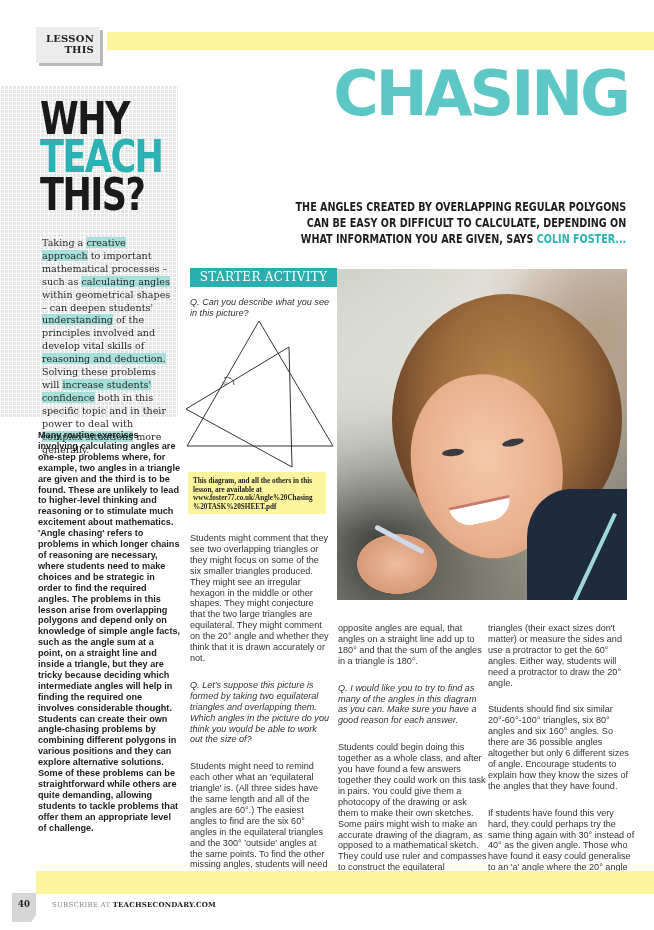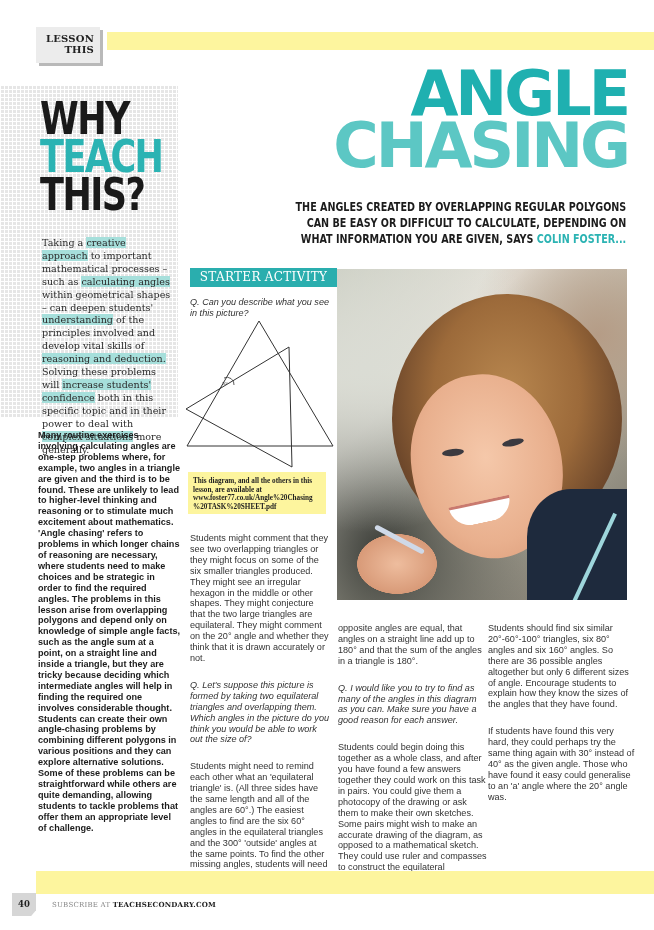--- a/index.html
+++ b/index.html
@@ -120,21 +120,21 @@
   .photo .jacket { position:absolute; left:190px; top:220px; width:110px; height:120px;
     background: #1e2a3d; border-radius: 40% 0 0 0; }
   .photo .lanyard { position:absolute; left:255px; top:240px; width:4px; height:100px; background:#9ed6dc; transform: rotate(25deg); }
   .photo .hand { position:absolute; left:20px; top:265px; width:80px; height:60px;
     background: radial-gradient(ellipse at 50% 50%, #eebd9e 0%, #d89a78 70%, transparent 71%); }
   .photo .pen { position:absolute; left:35px; top:268px; width:55px; height:5px; background:#cfd9e8; transform: rotate(28deg); border-radius:3px; }
 
   
   .bottom-bar { left: 36px; top: 871px; width: 618px; height: 23px; background: #fdf59e; }
   .page-badge {
-    left: 12px; top: 893px; width: 24px; height: 23px; background: #d6d6d6;
+    left: 12px; top: 893px; width: 24px; height: 29px; background: #d6d6d6;
     font-family: "DejaVu Serif", serif; font-weight: bold; font-size: 8.5px;
     line-height: 23px; text-align: center; color: #222;
     clip-path: polygon(0 0, 100% 0, 100% 75%, 80% 100%, 0 100%);
   }
   .subscribe {
     left: 52px; top: 900px; font-family: "DejaVu Serif", serif; font-size: 7px; color: #888;
     letter-spacing: 0.2px;
   }
   .subscribe b { color: #222; }
 </style>
@@ -151,21 +151,20 @@
 <div class="abs why-title">
   <div class="dark">WHY</div>
   <div class="teal">TEACH</div>
   <div class="dark">THIS?</div>
 </div>
 <div class="abs why-intro" id="why-intro"><span>Taking a </span><span class="hl">creative approach</span><span> to important mathematical processes – such as </span><span class="hl">calculating angles</span><span> within geometrical shapes – can deepen students' </span><span class="hl">understanding</span><span> of the principles involved and develop vital skills of </span><span class="hl">reasoning and deduction.</span><span> Solving these problems will </span><span class="hl">increase students' confidence</span><span> both in this specific topic and in their power to deal with </span><span class="hl">complex situations</span><span> more generally.</span></div>
 
 <div class="abs intro-bold">Many routine exercises involving calculating angles are one-step problems where, for example, two angles in a triangle are given and the third is to be found. These are unlikely to lead to higher-level thinking and reasoning or to stimulate much excitement about mathematics. 'Angle chasing' refers to problems in which longer chains of reasoning are necessary, where students need to make choices and be strategic in order to find the required angles. The problems in this lesson arise from overlapping polygons and depend only on knowledge of simple angle facts, such as the angle sum at a point, on a straight line and inside a triangle, but they are tricky because deciding which intermediate angles will help in finding the required one involves considerable thought. Students can create their own angle-chasing problems by combining different polygons in various positions and they can explore alternative solutions. Some of these problems can be straightforward while others are quite demanding, allowing students to tackle problems that offer them an appropriate level of challenge.</div>
 
 <div class="abs headline">
-  <div class="angle">ANGLE</div>
   <div class="chasing">CHASING</div>
 </div>
 <div class="abs standfirst">
   <div>THE ANGLES CREATED BY OVERLAPPING REGULAR POLYGONS</div>
   <div>CAN BE EASY OR DIFFICULT TO CALCULATE, DEPENDING ON</div>
   <div><span>WHAT INFORMATION YOU ARE GIVEN, SAYS </span><span class="author">COLIN FOSTER...</span></div>
 </div>
 
 <div class="abs starter-header">STARTER ACTIVITY</div>
 <div class="abs italic-q starter-q">Q. Can you describe what you see in this picture?</div>
@@ -183,20 +182,21 @@
     <p>Students might comment that they see two overlapping triangles or they might focus on some of the six smaller triangles produced. They might see an irregular hexagon in the middle or other shapes. They might conjecture that the two large triangles are equilateral. They might comment on the 20° angle and whether they think that it is drawn accurately or not.</p>
     <p class="q">Q. Let's suppose this picture is formed by taking two equilateral triangles and overlapping them. Which angles in the picture do you think you would be able to work out the size of?</p>
     <p>Students might need to remind each other what an 'equilateral triangle' is. (All three sides have the same length and all of the angles are 60°.) The easiest angles to find are the six 60° angles in the equilateral triangles and the 300° 'outside' angles at the same points. To find the other missing angles, students will need to use the facts that vertically</p>
   </div>
 <div class="abs col-text col3" id="col3">
     <p>opposite angles are equal, that angles on a straight line add up to 180° and that the sum of the angles in a triangle is 180°.</p>
     <p class="q">Q. I would like you to try to find as many of the angles in this diagram as you can. Make sure you have a good reason for each answer.</p>
     <p>Students could begin doing this together as a whole class, and after you have found a few answers together they could work on this task in pairs. You could give them a photocopy of the drawing or ask them to make their own sketches. Some pairs might wish to make an accurate drawing of the diagram, as opposed to a mathematical sketch. They could use ruler and compasses to construct the equilateral</p>
   </div>
 <div class="abs col-text col4" id="col4">
+    <p>triangles (their exact sizes don't matter) or measure the sides and use a protractor to get the 60° angles. Either way, students will need a protractor to draw the 20° angle.</p>
     <p>Students should find six similar 20°-60°-100° triangles, six 80° angles and six 160° angles. So there are 36 possible angles altogether but only 6 different sizes of angle. Encourage students to explain how they know the sizes of the angles that they have found.</p>
     <p>If students have found this very hard, they could perhaps try the same thing again with 30° instead of 40° as the given angle. Those who have found it easy could generalise to an 'a' angle where the 20° angle was.</p>
   </div>
 
 <div class="abs photo">
   <div class="bg-blur1"></div>
   <div class="hair"></div>
   <div class="face"></div>
   <div class="eye l"></div>
   <div class="eye r"></div>

